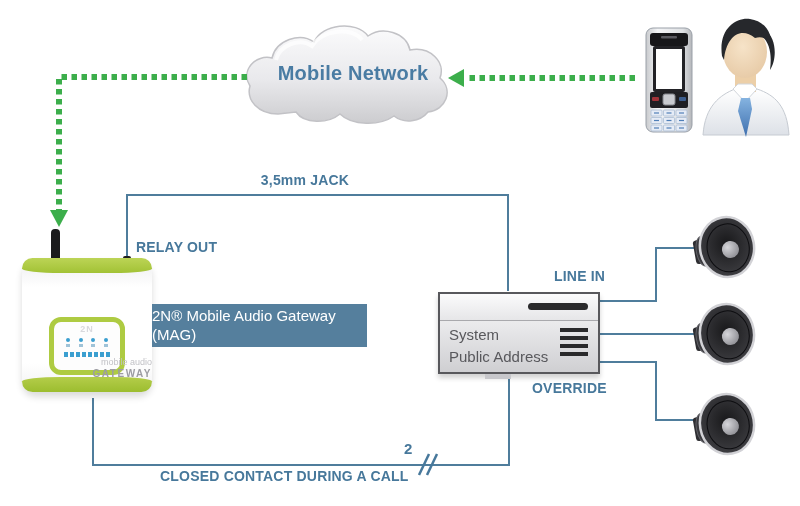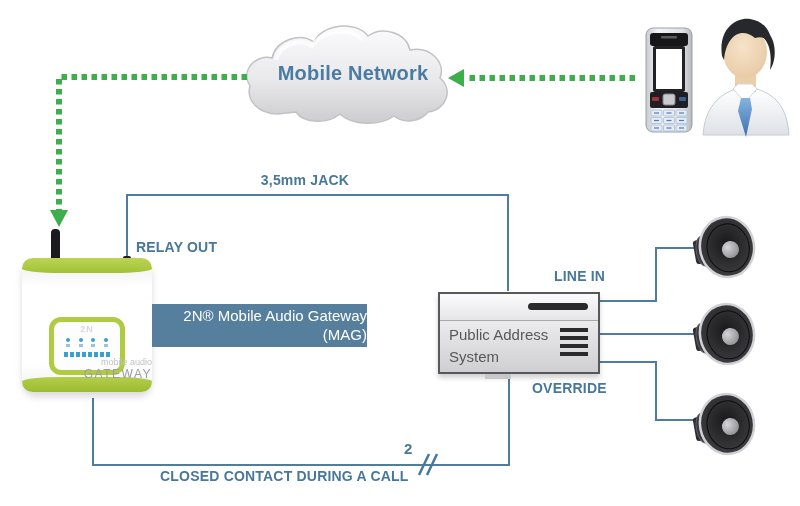--- a/index.html
+++ b/index.html
@@ -7,21 +7,21 @@
          font-family:"Liberation Sans", sans-serif;}
   .abs{position:absolute;}
   svg{position:absolute;left:0;top:0;overflow:visible;}
   .wire-label{position:absolute;color:#47789b;font-size:14px;font-weight:700;letter-spacing:.2px;white-space:nowrap;}
   .center{text-align:center;}
   
   .cloud-label{position:absolute;left:258px;top:62px;width:190px;text-align:center;
                color:#4a7ca3;font-size:20px;font-weight:600;letter-spacing:.2px;}
   
   .banner{position:absolute;left:152px;top:304px;width:215px;height:43px;background:#557f9d;
-          color:#fff;display:flex;flex-direction:column;justify-content:center;align-items:flex-end;
+          color:#fff;display:flex;flex-direction:column;justify-content:center;align-items:flex-start;
           font-size:15px;font-weight:500;line-height:1.25;}
   
   .pa-box{position:absolute;left:438px;top:292px;width:162px;height:82px;
           border:2px solid #58585c;background:linear-gradient(180deg,#f7f7f8 0%,#e9e9eb 40%,#cfcfd2 100%);
           box-sizing:border-box;box-shadow:0 4px 5px rgba(0,0,0,.18);}
   .pa-top{position:absolute;left:0;top:0;width:100%;height:26px;border-bottom:1px solid #a9a9ad;
           background:linear-gradient(180deg,#fbfbfc,#e6e6e8);}
   .pa-bar{position:absolute;right:10px;top:9px;width:60px;height:7px;background:#2a2a2c;border-radius:4px;}
   .pa-vent{position:absolute;right:10px;width:28px;height:4px;background:#2a2a2c;}
   .pa-label{position:absolute;left:9px;top:30px;color:#58585c;font-size:15px;line-height:1.45;}
@@ -41,21 +41,21 @@
          border-radius:12px;background:#fdfdfd;box-sizing:border-box;margin-top:28px;}
   .dev-logo{margin-top:2px;text-align:center;color:#d9d9dd;font-size:9px;font-weight:700;letter-spacing:1px;}
   .led-row{display:flex;justify-content:space-around;margin:4px 8px 0 8px;}
   .led{width:4px;height:4px;border-radius:50%;background:#3b9fd0;}
   .ico-row{display:flex;justify-content:space-around;margin:2px 8px 0 8px;}
   .mini-ico{width:4px;height:3px;background:#9fc3d8;}
   .strip{margin:5px auto 0 auto;width:46px;height:5px;
          background:repeating-linear-gradient(90deg,#3b9fd0 0 4px,#ffffff 4px 6px);}
   .brand{position:absolute;left:0;top:100px;width:100%;text-align:right;line-height:1.1;}
   .brand-1{color:#c2c2c6;font-size:9px;}
-  .brand-2{color:#9c9ca2;font-size:12px;font-weight:400;letter-spacing:1.5px;}
+  .brand-2{color:#9c9ca2;font-size:10px;font-weight:700;letter-spacing:1.5px;}
 </style>
 </head>
 <body>
 
 <div id="stage">
 
   <svg width="800" height="506" viewBox="0 0 800 506">
     <defs>
       <linearGradient id="cloudGrad" x1="0" y1="0" x2="0" y2="1">
         <stop offset="0" stop-color="#fbfbfc"></stop>
@@ -227,22 +227,22 @@
   </div>
 
   <div class="pa-box">
     <div class="pa-top"></div>
     <div class="pa-bar"></div>
     <div class="pa-vent" style="top:34px"></div>
     <div class="pa-vent" style="top:42px"></div>
     <div class="pa-vent" style="top:50px"></div>
     <div class="pa-vent" style="top:58px"></div>
     <div class="pa-label">
+      <div>System</div>
       <div>Public Address</div>
-      <div>System</div>
     </div>
   </div>
   <div class="pa-tab"></div>
 
   <div class="wire-label center" style="left:225px;top:172px;width:160px;">3,5mm JACK</div>
   <div class="wire-label" style="left:136px;top:239px;">RELAY OUT</div>
   <div class="wire-label" style="left:515px;top:268px;margin-left:39px;">LINE IN</div>
   <div class="wire-label" style="left:532px;top:380px;">OVERRIDE</div>
   <div class="wire-label center" style="left:160px;top:468px;width:216px;">CLOSED CONTACT DURING A CALL</div>
   <div class="wire-label" style="left:404px;top:440px;font-size:15px;">2</div>

